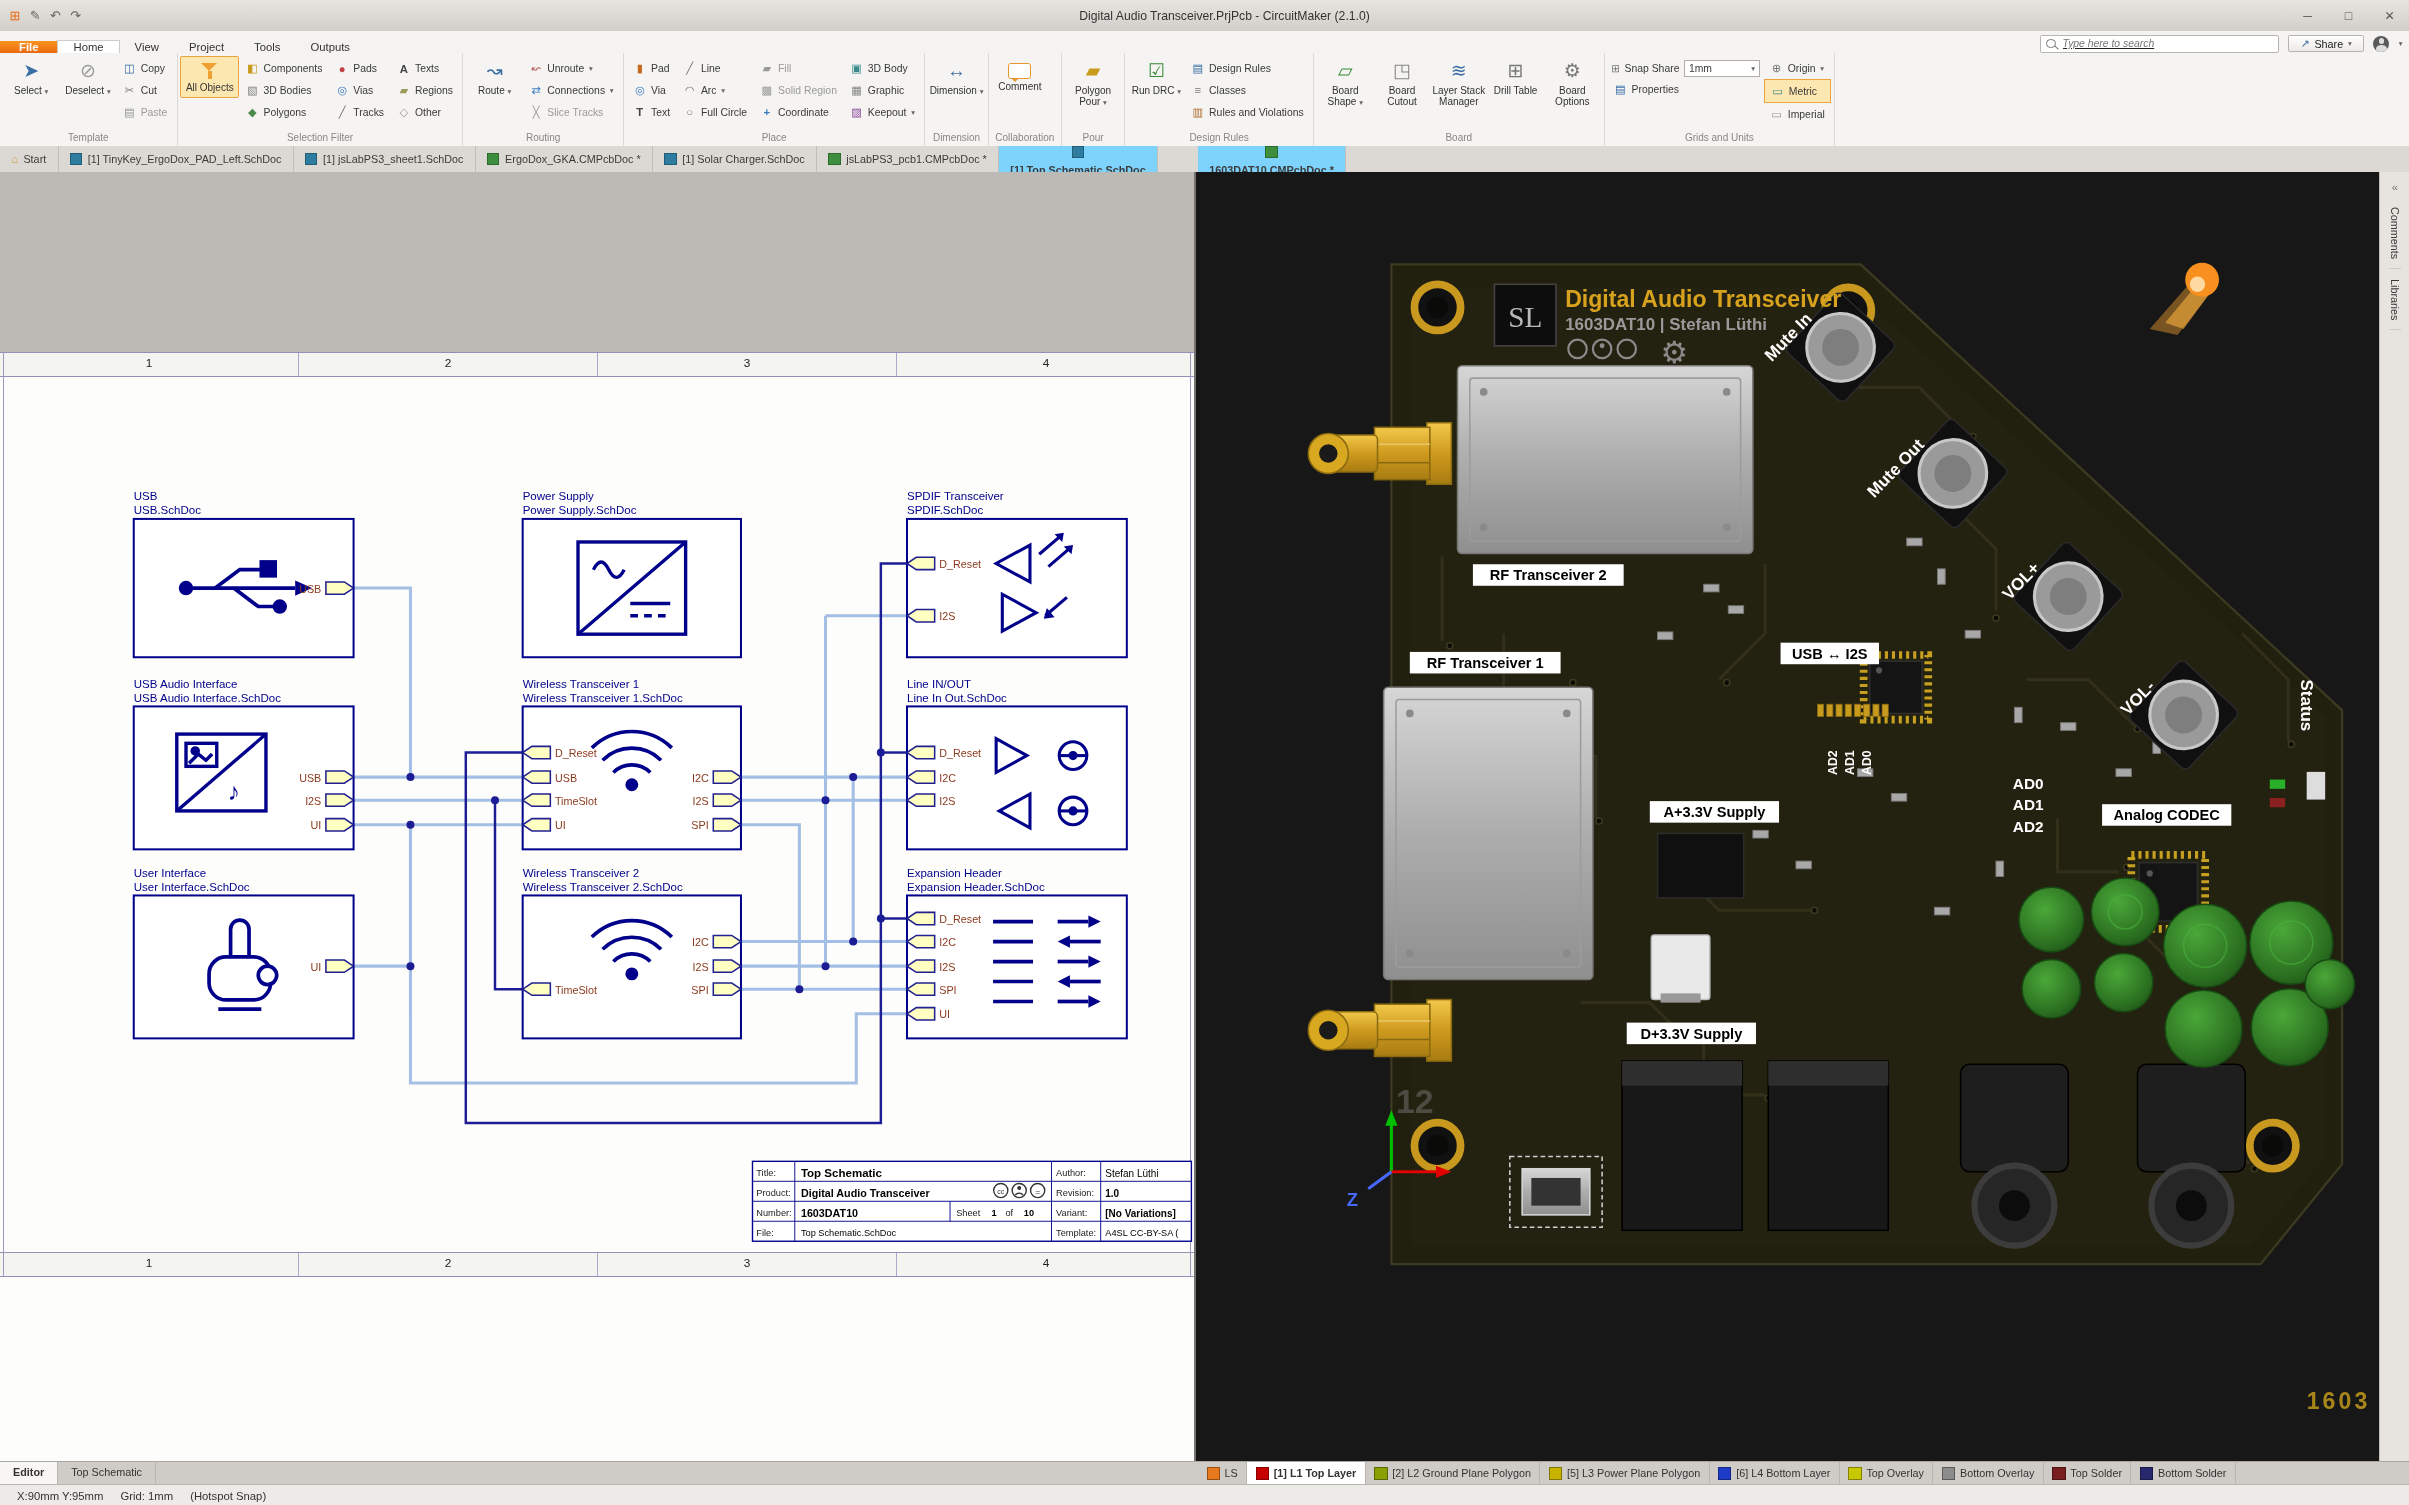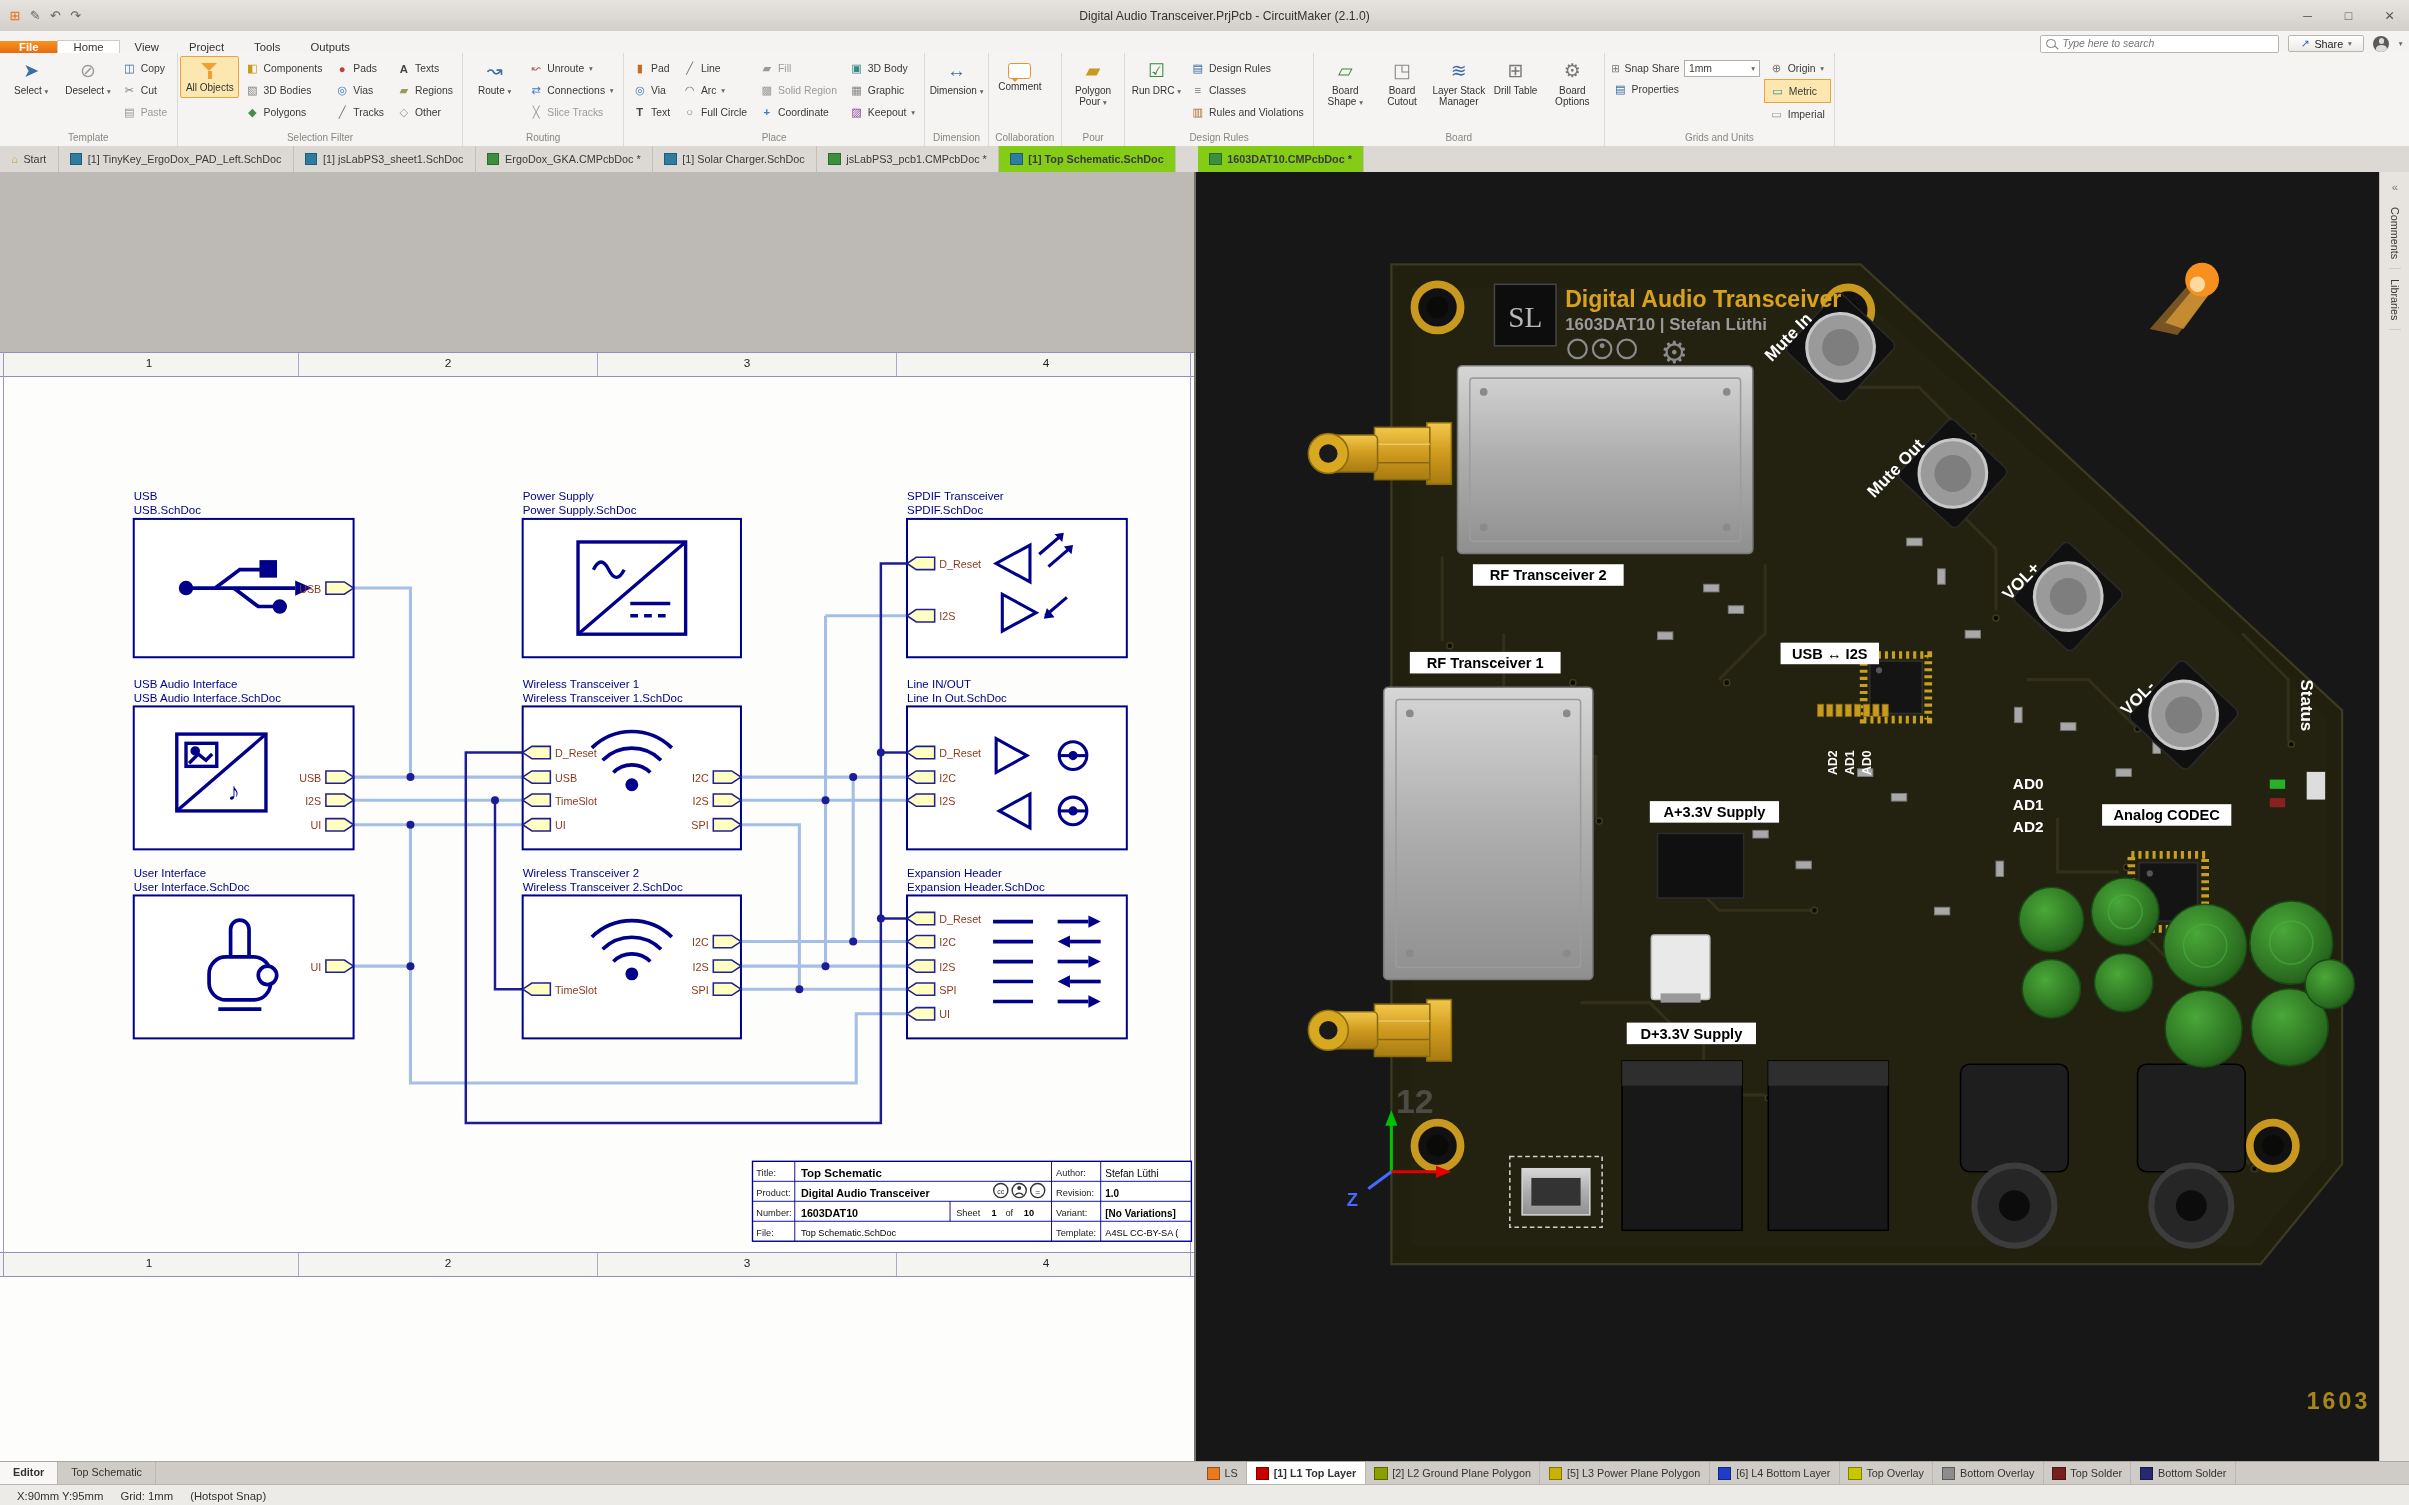--- a/index.html
+++ b/index.html
@@ -17,21 +17,21 @@
   .winctl span{width:41px;text-align:center;font-size:12.2px;color:#555;line-height:30px;}
   
   .menubar{position:absolute;left:0;top:31px;width:2410px;height:21.7px;background:#f4f3f1;
     border-bottom:0.9px solid #e0ddd8;display:flex;align-items:flex-end;font-size:11.3px;}
   .mfile{background:linear-gradient(#f7941e,#e96a10);color:#fff;font-weight:bold;
     padding:0 19px;display:flex;align-items:center;}
   .mtab{padding:0 15px;display:flex;align-items:center;color:#333;}
   .mtab.active{background:#fff;border:0.9px solid #cfccc7;border-bottom:none;}
   .mright{margin-left:auto;display:flex;align-items:center;gap:9.4px;padding-right:7.5px;}
   .search{width:226px;height:16px;border:0.9px solid #b8b5b0;background:#fff;border-radius:1.9px;
-    display:flex;align-items:center;gap:4.7px;padding:0 5.6px;}
+    display:flex;align-items:center;gap:4.7px;padding:0 5.6px;text-decoration:underline;}
   .search input{border:none;outline:none;flex:1;font-size:10.4px;font-style:italic;color:#777;background:transparent;}
   .mag{width:7.5px;height:7.5px;border:1.4px solid #777;border-radius:50%;position:relative;flex:none;}
   .mag::after{content:"";position:absolute;width:4.7px;height:1.4px;background:#777;transform:rotate(45deg);right:-3.8px;bottom:-0.9px;}
   .sharebtn{border:0.9px solid #b8b5b0;background:linear-gradient(#fff,#eceae6);border-radius:1.9px;
     padding:0.9px 11.3px;font-size:10.8px;display:flex;gap:4.7px;align-items:center;}
   .avatar{width:16px;height:16px;border-radius:50%;background:#5a5a5a;position:relative;overflow:hidden;}
   .avatar::before{content:"";position:absolute;left:5.2px;top:2.8px;width:5.6px;height:5.6px;border-radius:50%;background:#ddd;}
   .avatar::after{content:"";position:absolute;left:2.4px;top:9.4px;width:11.3px;height:7.5px;border-radius:50%;background:#ddd;}
   .caret{font-size:7.5px;color:#666;}
   
@@ -55,21 +55,21 @@
   .bubble{width:21px;height:14px;background:#fff;border:1.9px solid #e8952f;border-radius:2.8px;position:relative;margin-top:4.7px;}
   .bubble::after{content:"";position:absolute;left:2.8px;bottom:-6.6px;border:3.8px solid transparent;border-top-color:#e8952f;}
   .gridrow{display:flex;align-items:center;gap:4.7px;font-size:10.4px;height:21px;padding:0 3.8px;color:#3a3a3a;}
   .snapsel{border:0.9px solid #b0ada8;background:#fff;width:66px;height:15px;font-size:10.4px;
     display:flex;align-items:center;justify-content:space-between;padding:0 3.8px;}
   
   .doctabs{position:absolute;left:0;top:146px;width:2410px;height:26px;background:#dcd9d4;
     border-bottom:0.9px solid #b9b6b1;font-size:10.8px;}
   .dt-left{display:flex;height:100%;}
   .dtab{display:flex;align-items:center;gap:5.6px;padding:0 11.3px;border-right:0.9px solid #c2bfba;color:#3a3a3a;}
-  .dtab.active{background:#84cc16;font-weight:bold;}
+  .dtab.active{background:#7dd3fc;font-weight:bold;flex-direction:column;}
   .dico{width:10.4px;height:10.4px;flex:none;border:0.9px solid rgba(0,0,0,.25);}
   .dico.sch{background:#2e7da0;}
   .dico.pcb{background:#3d8f3d;}
   .dt-pcb{position:absolute;left:1198px;top:0;height:100%;display:flex;}
   
   .main{position:absolute;left:0;top:172px;width:2410px;height:1289px;}
   .left-editor{position:absolute;left:0;top:0;width:1196px;height:1289px;background:#fdfdfc;overflow:hidden;}
   .grayarea{position:absolute;left:0;top:0;width:1196px;height:180px;background:#bdbab6;border-bottom:0.9px solid #9a97b0;}
   .zrow{position:absolute;left:0;width:1196px;height:24.5px;background:#f4f4f1;display:flex;
         border-top:0.9px solid #9090b8;border-bottom:0.9px solid #9090b8;box-sizing:border-box;}

